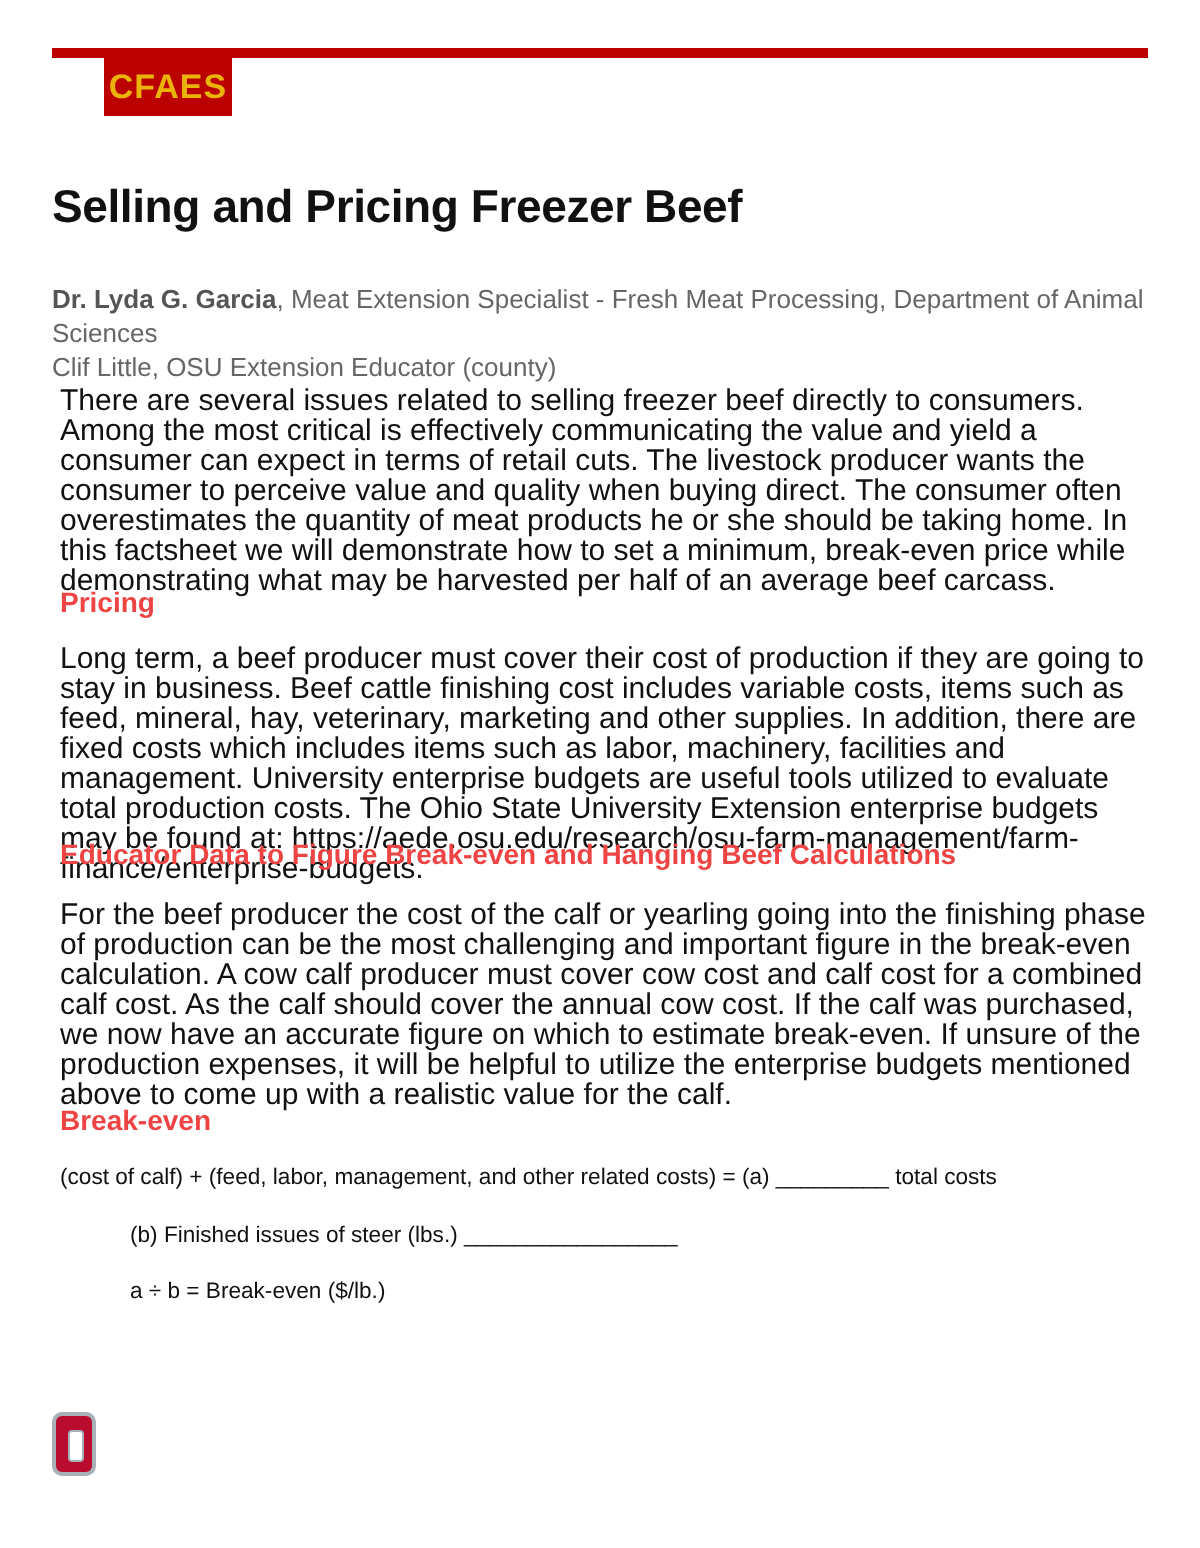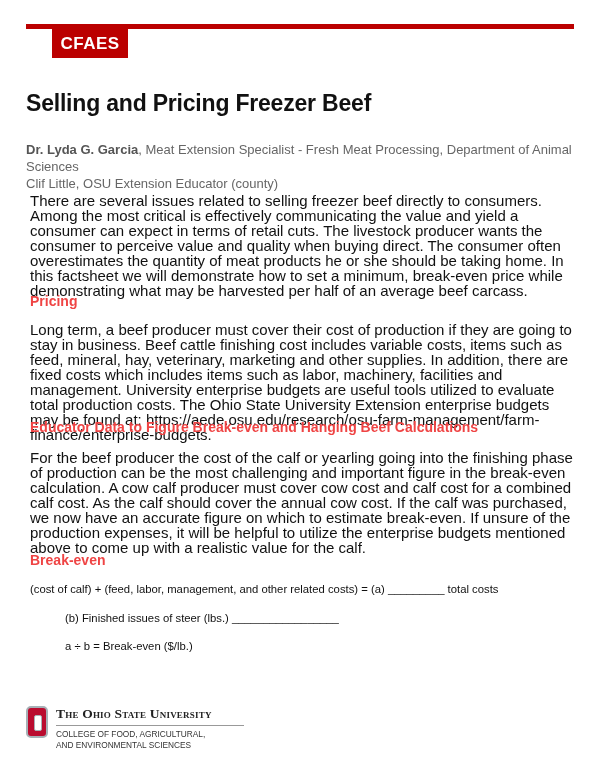--- a/index.html
+++ b/index.html
@@ -1,22 +1,22 @@
 <!DOCTYPE html>
 <html><head>
 <meta charset="utf-8">
 <style>
   html, body { margin: 0; padding: 0; }
   body {
     width: 600px; height: 774px; background: #ffffff; position: relative; overflow: hidden;
     font-family: "Liberation Sans", sans-serif; color: #111;
   }
   .topbar { position: absolute; left: 26px; top: 24px; width: 548px; height: 5px; background: #bb0000; }
-  .cfaes { position: absolute; left: 52px; top: 29px; width: 76px; height: 29px; background: #bb0000;
-    color: #ffffff; font-weight: bold; font-size: 17px; letter-spacing: 0.5px;
+  .cfaes { position: absolute; left: 52px; top: 29px; width: 64px; height: 29px; background: #bb0000;
+    color: #eab308; font-weight: bold; font-size: 17px; letter-spacing: 0.5px;
     display: flex; align-items: center; justify-content: center; }
   .title { position: absolute; left: 26px; top: 90px; font-size: 23px; font-weight: bold; color: #111; margin: 0; letter-spacing: -0.2px; }
   .authors { position: absolute; left: 26px; top: 141px; font-size: 13px; color: #666; line-height: 17px; }
   .authors b { color: #555; }
   .body { position: absolute; left: 30px; width: 545px; font-size: 15px; line-height: 15px; color: #111; margin: 0; }
   .h2 { position: absolute; left: 30px; font-size: 14px; font-weight: bold; color: #ef4444; margin: 0; }
   .formula { position: absolute; font-size: 11.3px; color: #111; white-space: pre; }
   .footer { position: absolute; left: 26px; top: 706px; display: flex; align-items: flex-start; }
   .block-o { width: 22px; height: 32px; background: #ba0c2f; border: 2px solid #a7b1b7; border-radius: 5px; position: relative; box-sizing: border-box; }
   .block-o::after { content: ""; position: absolute; left: 6px; top: 7px; width: 6px; height: 14px; background: #fff; border: 1px solid #a7b1b7; border-radius: 2px; }
@@ -45,20 +45,13 @@
 <h2 class="h2" style="top:419px;">Educator Data to Figure Break-even and Hanging Beef Calculations</h2>
 <p class="body" style="top:450px;">For the beef producer the cost of the calf or yearling going into the finishing phase of production can be the most challenging and important figure in the break-even calculation.  A cow calf producer must cover   cow cost and calf cost for a combined calf cost. As the calf should cover the annual cow cost.  If the calf was purchased, we now have an accurate figure on which to estimate break-even.  If unsure of the production expenses, it will be helpful to utilize the enterprise budgets mentioned above to come up with a realistic value for the calf.</p>
 
 <h2 class="h2" style="top:552px;">Break-even</h2>
 <div class="formula" style="left:30px; top:583px;">(cost of calf) + (feed, labor, management, and other related costs) = (a) _________ total costs</div>
 <div class="formula" style="left:65px; top:612px;">(b) Finished issues of steer (lbs.) _________________</div>
 <div class="formula" style="left:65px; top:640px;text-align:center;">a ÷ b = Break-even ($/lb.)</div>
 
 <div class="footer">
   <div class="block-o"></div>
-  <div class="osu-text">
-    <div class="osu-name">The Ohio State University</div>
-    <div class="osu-college">
-      <div>COLLEGE OF FOOD, AGRICULTURAL,</div>
-      <div>AND ENVIRONMENTAL SCIENCES</div>
-    </div>
-  </div>
 </div>
 
 </body></html>

